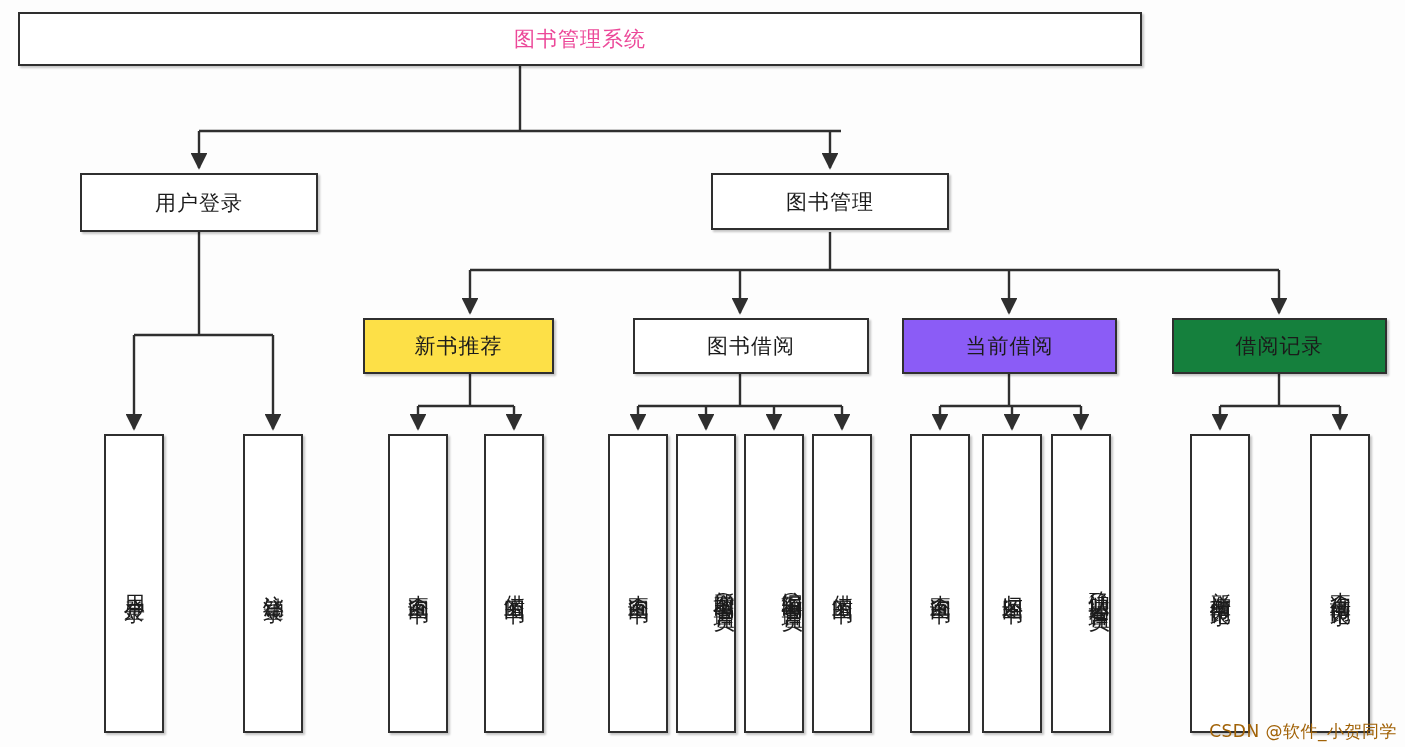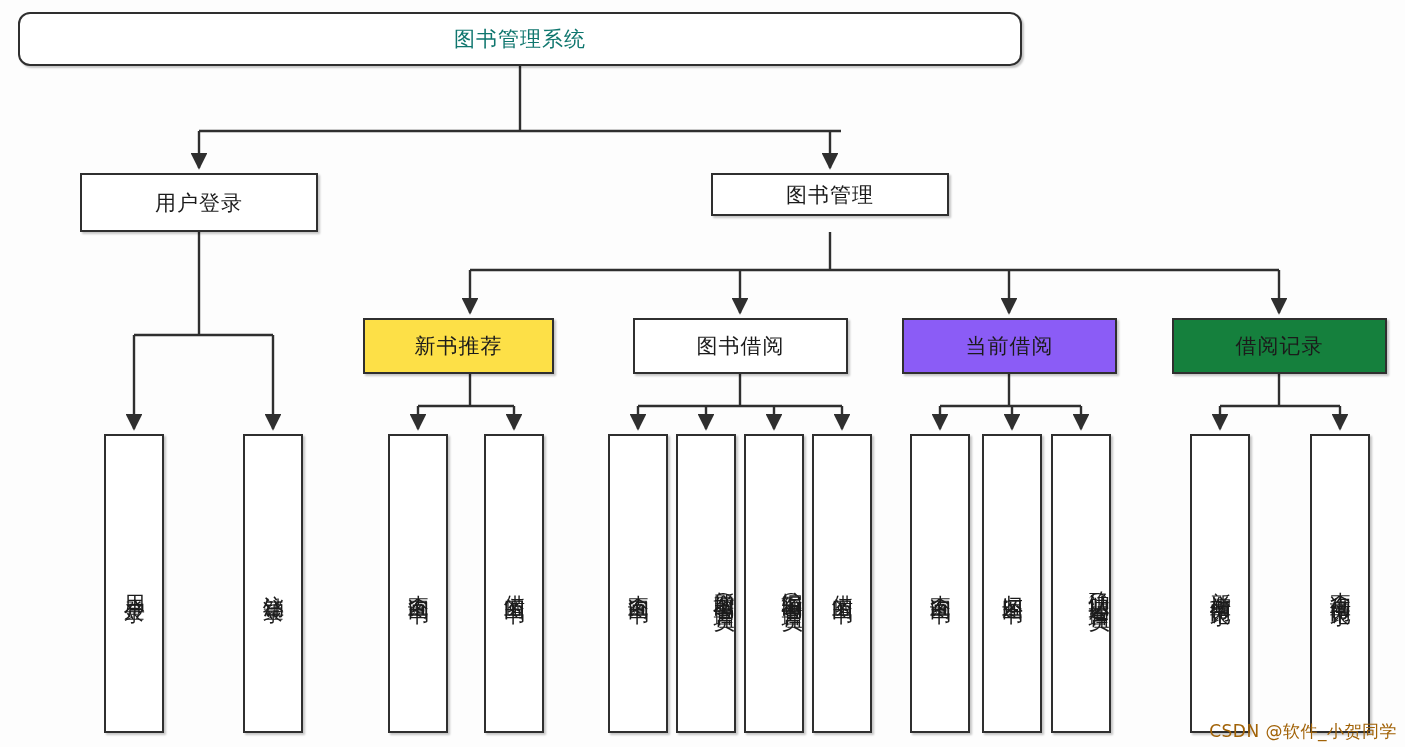--- a/index.html
+++ b/index.html
@@ -114,35 +114,35 @@
       <path d="M 1012 406 L 1012 429" marker-end="url(#arrow)"></path>
       <path d="M 1081 406 L 1081 429" marker-end="url(#arrow)"></path>
 
       <path d="M 1279 374 L 1279 406"></path>
       <path d="M 1220 406 L 1340 406"></path>
       <path d="M 1220 406 L 1220 429" marker-end="url(#arrow)"></path>
       <path d="M 1340 406 L 1340 429" marker-end="url(#arrow)"></path>
     </g>
   </svg>
 
-  <div class="node horiz" id="n-root" style="left: 18px; top: 12px; width: 1004px; height: 54px; border-color: rgb(47, 47, 47); background: rgb(255, 255, 255); color: #0f766e; border-radius: 12px;">
+  <div class="node horiz" id="n-root" style="left: 18px; top: 12px; width: 1124px; height: 54px; border-color: rgb(47, 47, 47); background: rgb(255, 255, 255); color: #ec4899;">
     <span class="node-text">图书管理系统</span>
   </div>
 
   <div class="node horiz" id="n-l2-0" style="left: 80px; top: 173px; width: 238px; height: 59px; border-color: rgb(47, 47, 47); background: rgb(255, 255, 255); color: rgb(27, 27, 27);">
     <span class="node-text">用户登录</span>
   </div>
-  <div class="node horiz" id="n-l2-1" style="left: 711px; top: 173px; width: 238px; height: 43px; border-color: rgb(47, 47, 47); background: rgb(255, 255, 255); color: rgb(27, 27, 27);">
+  <div class="node horiz" id="n-l2-1" style="left: 711px; top: 173px; width: 238px; height: 57px; border-color: rgb(47, 47, 47); background: rgb(255, 255, 255); color: rgb(27, 27, 27);">
     <span class="node-text">图书管理</span>
   </div>
 
   <div class="node horiz" id="n-l3-0" style="left: 363px; top: 318px; width: 191px; height: 56px; border-color: rgb(47, 47, 47); background: #fde047; color: rgb(27, 27, 27);">
     <span class="node-text">新书推荐</span>
   </div>
-  <div class="node horiz" id="n-l3-1" style="left: 633px; top: 318px; width: 215px; height: 56px; border-color: rgb(47, 47, 47); background: rgb(255, 255, 255); color: rgb(27, 27, 27);">
+  <div class="node horiz" id="n-l3-1" style="left: 633px; top: 318px; width: 236px; height: 56px; border-color: rgb(47, 47, 47); background: rgb(255, 255, 255); color: rgb(27, 27, 27);">
     <span class="node-text">图书借阅</span>
   </div>
   <div class="node horiz" id="n-l3-2" style="left: 902px; top: 318px; width: 215px; height: 56px; border-color: rgb(47, 47, 47); background: #8b5cf6; color: rgb(27, 27, 27);">
     <span class="node-text">当前借阅</span>
   </div>
   <div class="node horiz" id="n-l3-3" style="left: 1172px; top: 318px; width: 215px; height: 56px; border-color: rgb(47, 47, 47); background: #15803d; color: rgb(27, 27, 27);">
     <span class="node-text">借阅记录</span>
   </div>
 
   <div class="node vert mid" id="n-leaf-0" style="left: 104px; top: 434px; width: 60px; height: 299px; border-color: rgb(47, 47, 47); background: rgb(255, 255, 255); color: rgb(27, 27, 27);">

